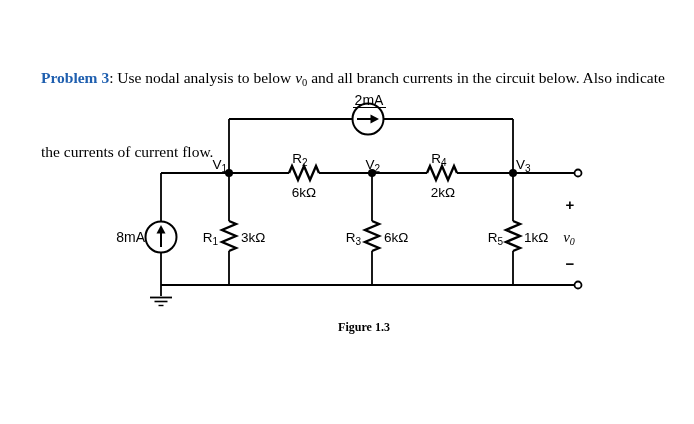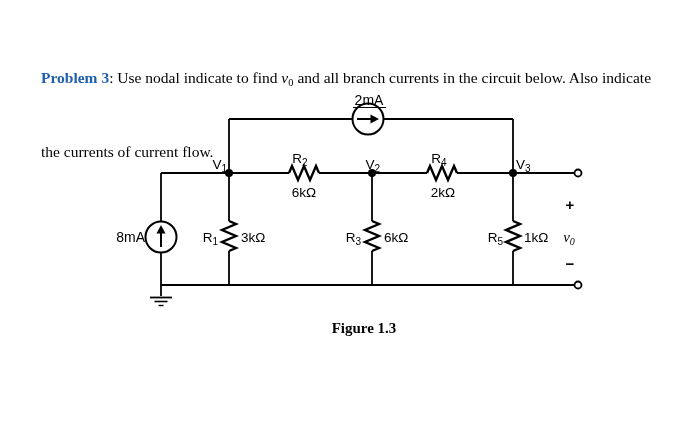--- a/index.html
+++ b/index.html
@@ -7,21 +7,21 @@
 
   .problem{position:absolute;left:41px;top:20px;width:640px;
     font-family:"Liberation Serif","DejaVu Serif",serif;font-size:15.5px;
     line-height:23px;color:#000;white-space:pre;}
   .phead{color:#1F5FAF;font-weight:bold;text-align:right;}
   .vital{font-style:italic;}
   .vsub{font-size:10.5px;vertical-align:-3px;}
 
   .figcap{position:absolute;left:304px;top:320px;width:120px;text-align:center;
     font-family:"Liberation Serif","DejaVu Serif",serif;font-weight:bold;
-    font-size:15px;color:#000;}
+    font-size:12px;color:#000;}
 
   svg.circuit{position:absolute;left:0;top:0;}
   .wire{stroke:#000;stroke-width:1.8;fill:none;}
   .zig{stroke:#000;stroke-width:2.4;fill:none;stroke-linejoin:miter;}
   .srccírcle,.src{stroke:#000;stroke-width:2;fill:#fff;}
   .arrowline{stroke:#000;stroke-width:2;fill:none;}
   .arrowhead{fill:#000;stroke:none;}
   .nodedot{fill:#000;stroke:none;}
   .term{fill:#fff;stroke:#000;stroke-width:1.8;}
   .gnd{stroke:#000;fill:none;}
@@ -30,21 +30,21 @@
   .sub{font-size:10px;}
   .pm{font-family:"Liberation Sans","DejaVu Sans",sans-serif;font-weight:bold;font-size:15px;fill:#000;}
   .vo{font-family:"Liberation Serif","DejaVu Serif",serif;font-style:italic;font-size:15px;fill:#000;}
 </style>
 </head>
 <body>
 
 <div id="page">
 
   <div class="problem">
-    <div><span class="phead">Problem 3</span><span>:</span><span> Use nodal indicate to find </span><span class="vital">v</span><span class="vsub">0</span><span> and all branch currents in the circuit below. Also indicate</span></div>
+    <div><span class="phead">Problem 3</span><span>:</span><span> Use nodal analysis to below </span><span class="vital">v</span><span class="vsub">0</span><span> and all branch currents in the circuit below. Also indicate</span></div>
     <div>the currents of current flow.</div>
   </div>
 
   <svg class="circuit" width="694" height="424" viewBox="0 0 694 424">
 
     <g>
       <path class="wire" d="M229,119 H513"></path>
       <path class="wire" d="M229,119 V173"></path>
       <path class="wire" d="M513,119 V173"></path>
     </g>

